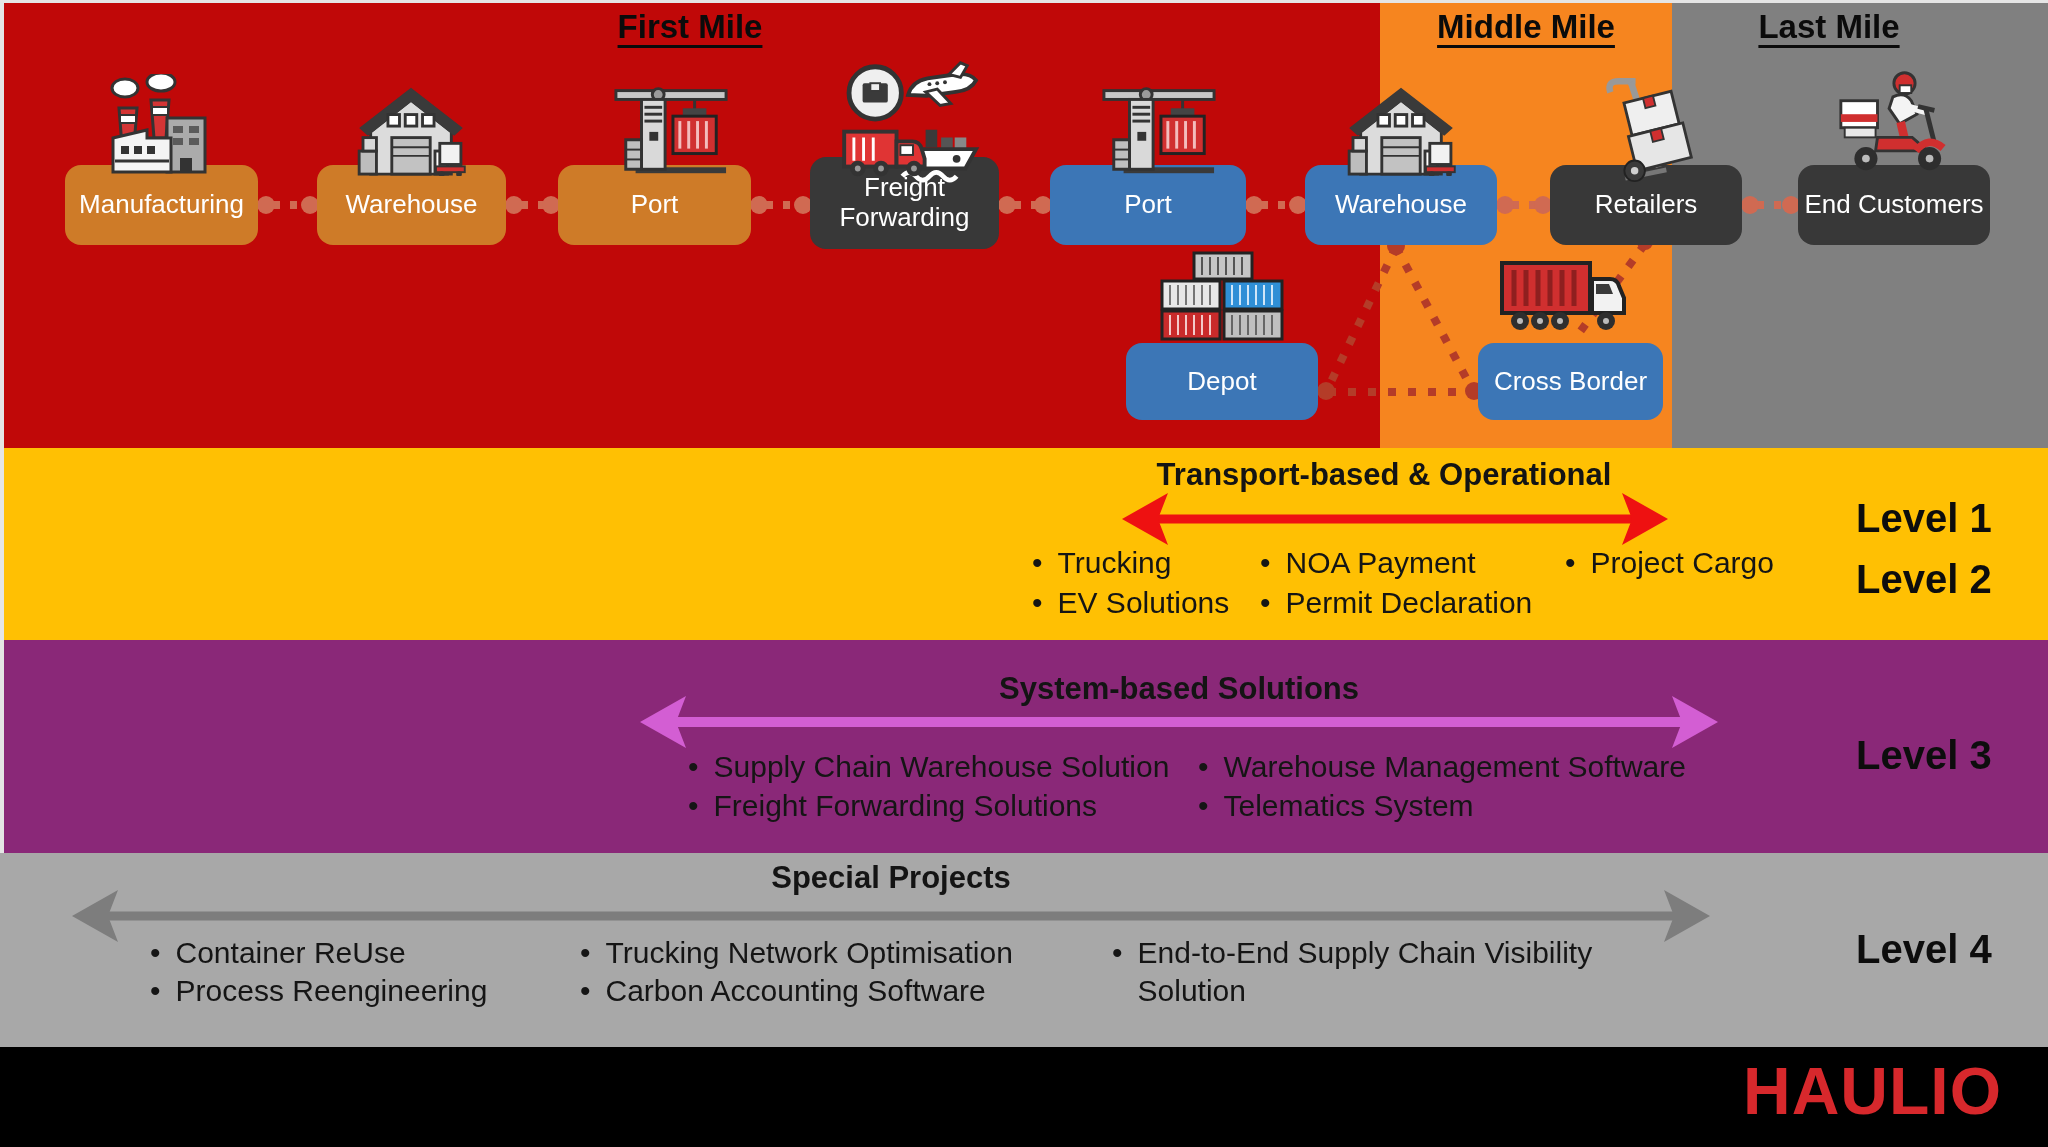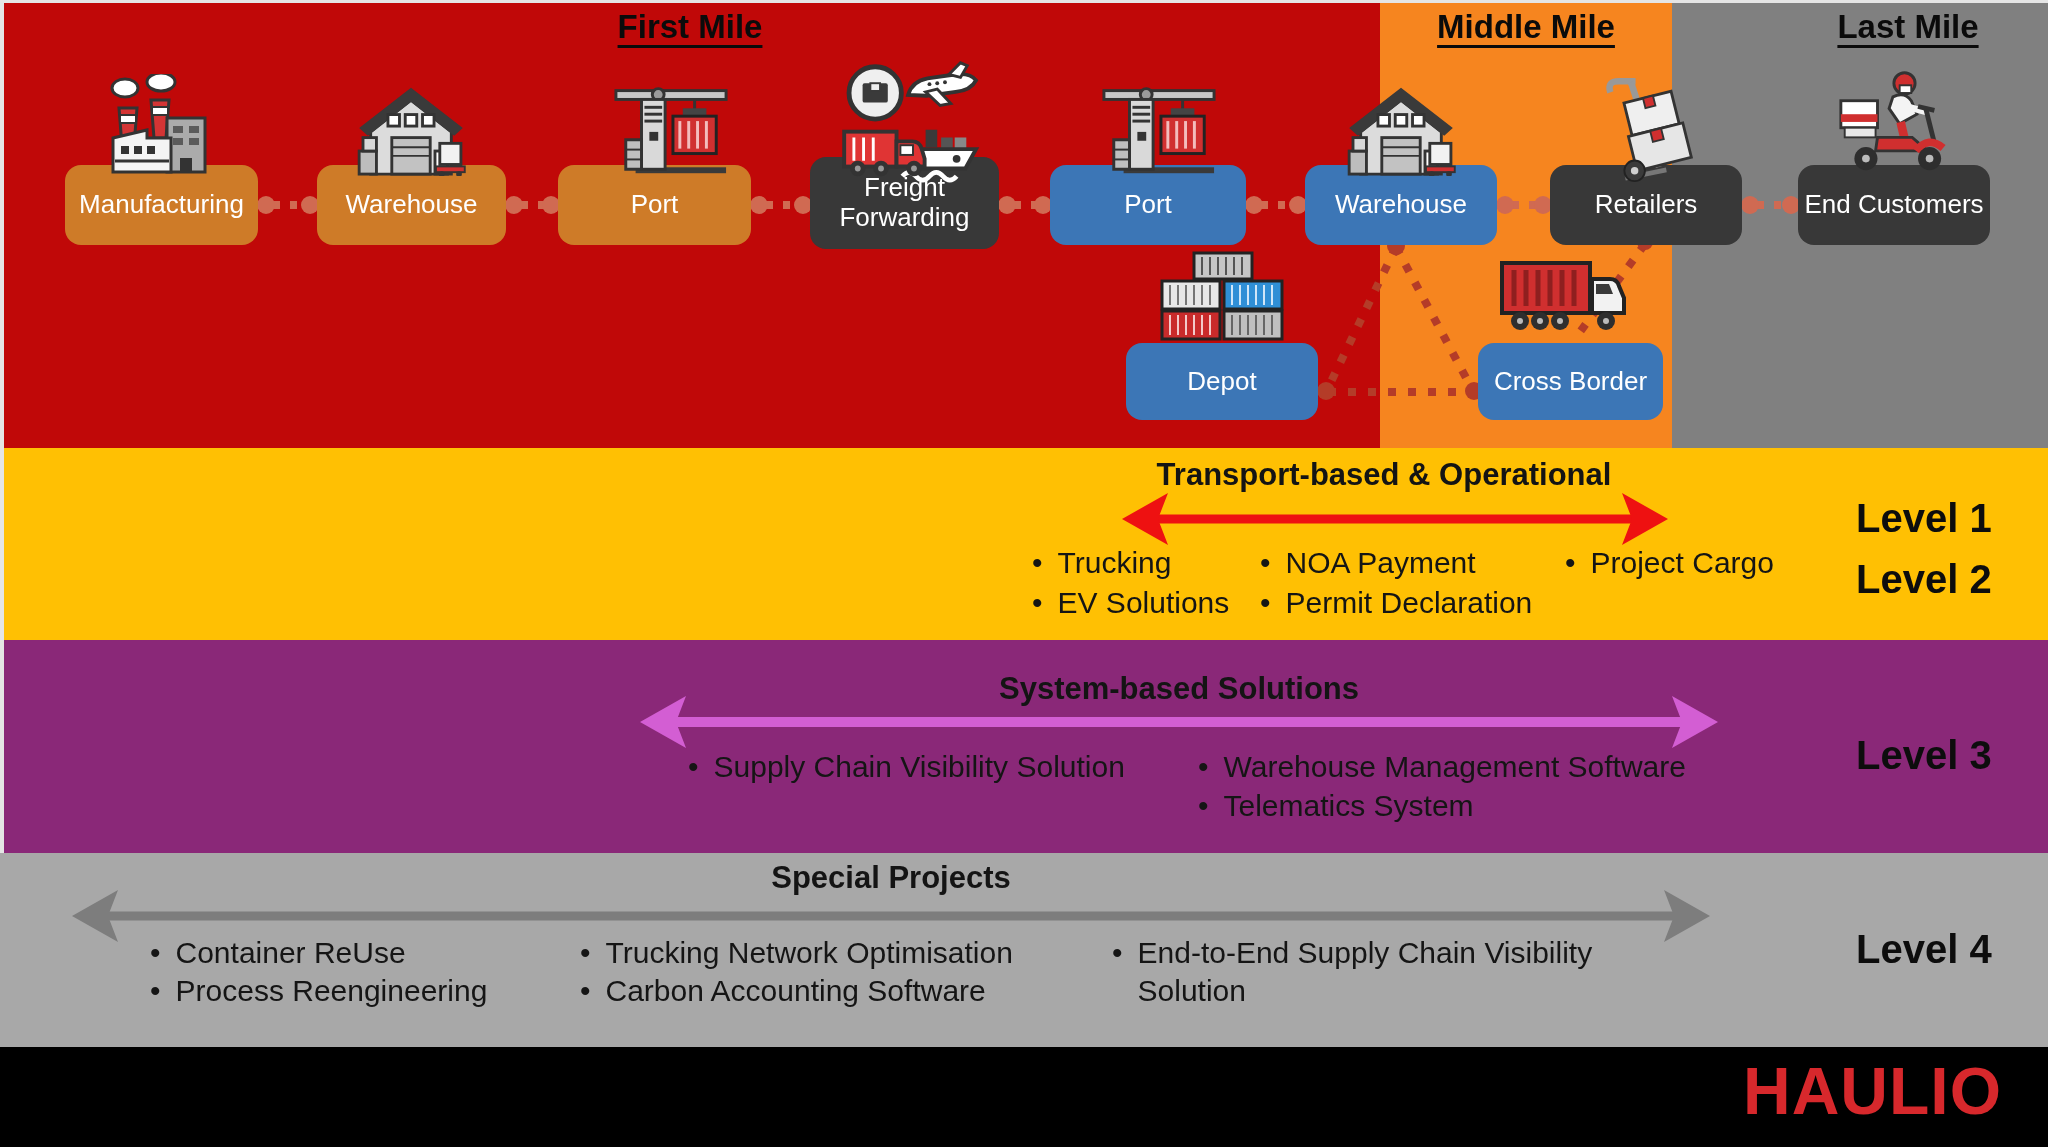--- a/index.html
+++ b/index.html
@@ -30,21 +30,21 @@
   <div class="band" style="left:4px;top:3px;width:1376px;height:445px;background:#C00808;"></div>
   <div class="band" style="left:1380px;top:3px;width:292px;height:445px;background:#F6851F;"></div>
   <div class="band" style="left:1672px;top:3px;width:376px;height:445px;background:#808080;"></div>
   <div class="band" style="left:4px;top:448px;width:2044px;height:192px;background:#FFC003;"></div>
   <div class="band" style="left:4px;top:640px;width:2044px;height:213px;background:#8A2878;"></div>
   <div class="band" style="left:0px;top:853px;width:2048px;height:194px;background:#A8A8A8;"></div>
   <div class="band" style="left:0px;top:1047px;width:2048px;height:100px;background:#000;"></div>
 
   <div class="mile" style="left:690px;top:8px;">First Mile</div>
   <div class="mile" style="left:1526px;top:8px;">Middle Mile</div>
-  <div class="mile" style="left:1908px;top:8px;">Last Mile</div>
+  <div class="mile" style="left:1829px;top:8px;">Last Mile</div>
 
   <svg id="overlay" width="2048" height="1147" viewBox="0 0 2048 1147">
 
     <g stroke="#D06A52" stroke-width="8" stroke-dasharray="7 10" fill="#D06A52">
       <line x1="273" y1="205" x2="303" y2="205"></line>
         <circle cx="266" cy="205" r="9" stroke="none"></circle>
         <circle cx="310" cy="205" r="9" stroke="none"></circle>
       <line x1="521" y1="205" x2="544" y2="205"></line>
         <circle cx="514" cy="205" r="9" stroke="none"></circle>
         <circle cx="551" cy="205" r="9" stroke="none"></circle>
@@ -372,21 +372,24 @@
   <div class="bullet" style="left:1260px;top:584px;">
       <span>Permit Declaration</span>
     </div>
   <div class="bullet" style="left:1565px;top:544px;">
       <span>Project Cargo</span>
     </div>
 
   <div class="band-title" style="left:1179px;top:671px;">System-based Solutions</div>
   <div class="level" style="left:1856px;top:733px;">Level 3</div>
   <div class="bullet" style="left:688px;top:748px;">
-      <span>Supply Chain Visibility Solution</span>
+      <span>Supply Chain Warehouse Solution</span>
+    </div>
+  <div class="bullet" style="left:688px;top:787px;">
+      <span>Freight Forwarding Solutions</span>
     </div>
   <div class="bullet" style="left:1198px;top:748px;">
       <span>Warehouse Management Software</span>
     </div>
   <div class="bullet" style="left:1198px;top:787px;">
       <span>Telematics System</span>
     </div>
 
   <div class="band-title" style="left:891px;top:860px;">Special Projects</div>
   <div class="level" style="left:1856px;top:927px;">Level 4</div>

